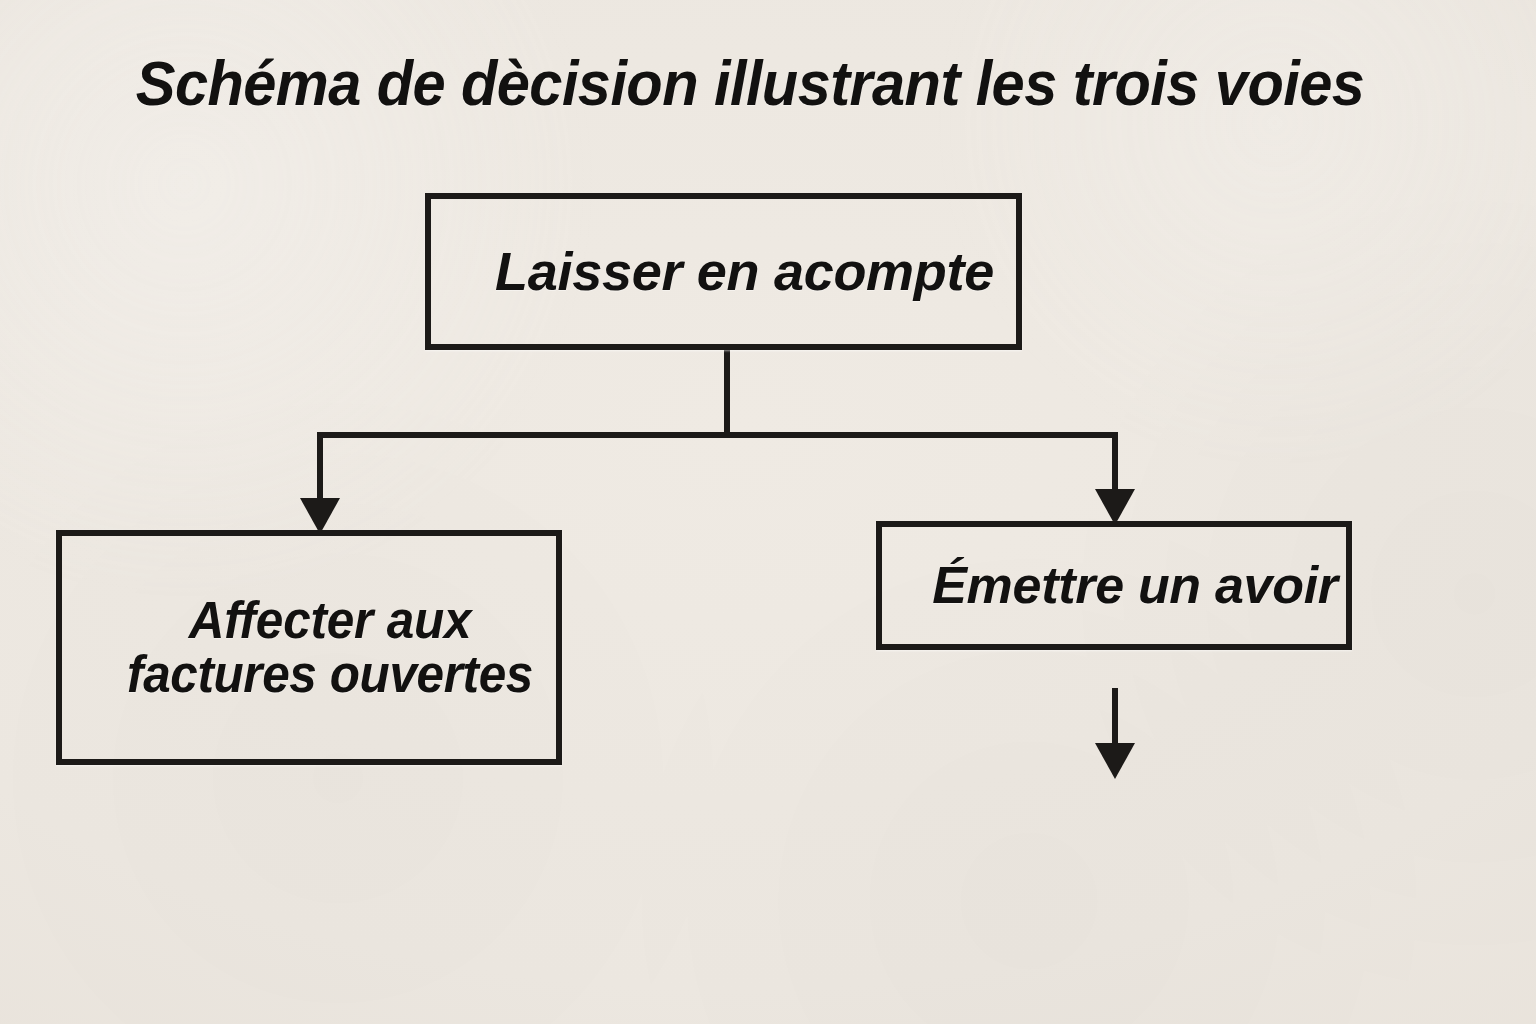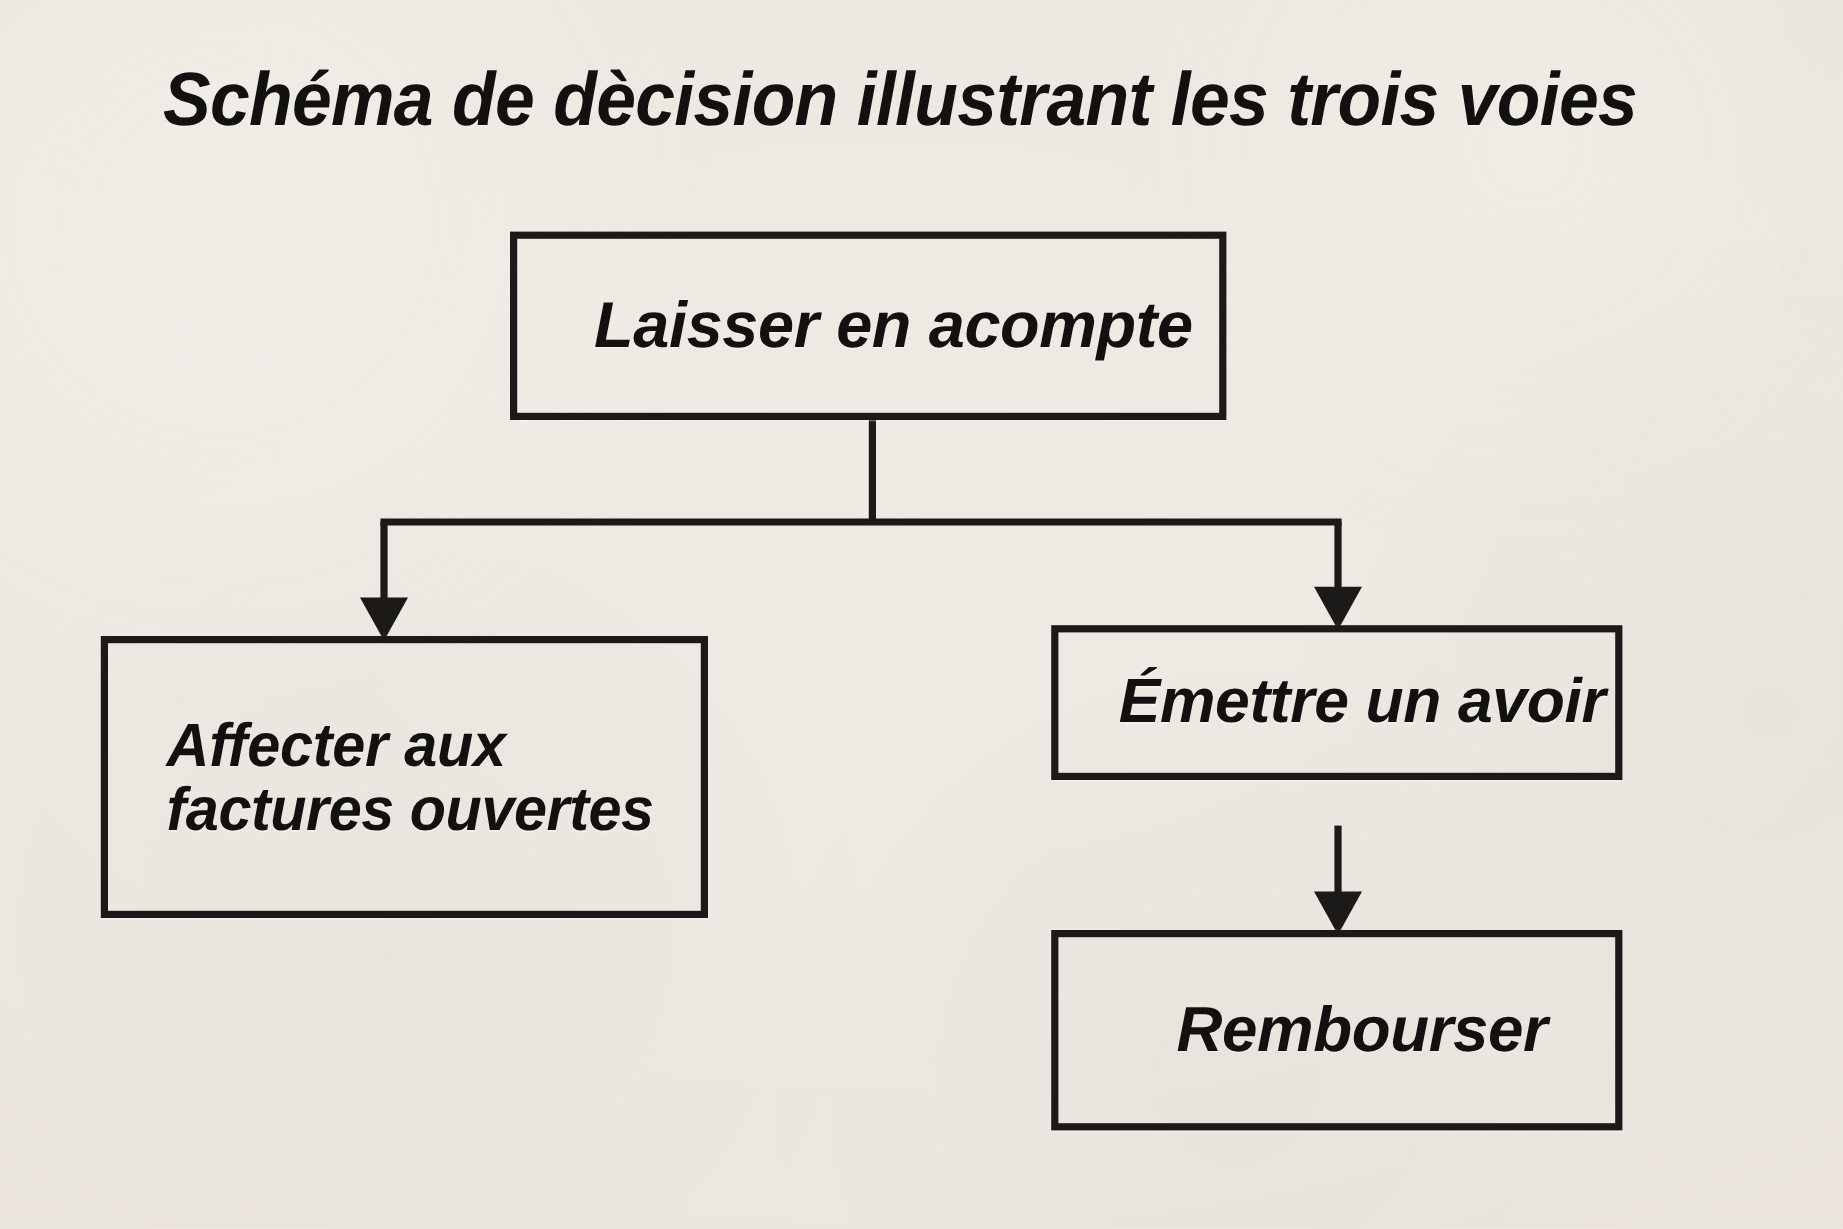--- a/index.html
+++ b/index.html
@@ -65,35 +65,35 @@
     position: absolute;
     box-sizing: border-box;
     border: 6px solid #1c1a18;
     background: transparent;
     display: flex;
     align-items: center;
     justify-content: center;
     color: #121110;
     font-weight: bold;
     line-height: 1.04;
-    text-align: left;
+    text-align: center;
     text-shadow: 0 1px 0 rgba(255,255,255,.40);
     box-shadow: 0 1px 2px rgba(255,255,255,.55);
     padding-left: 42px;
   }
 
   #node-acompte {
     left: 425px;  top: 193px;
     width: 597px; height: 157px;
     font-size: 54px;
     letter-spacing: -0.3px;
   }
 
   #node-affecter {
-    left: 84px;   top: 530px;
+    left: 56px;   top: 530px;
     width: 506px; height: 235px;
     font-size: 51px;
     letter-spacing: -0.2px;
   }
   #node-affecter .lines { width: 540px; transform: scaleX(.97); }
   #node-affecter .l1 { display:block; font-size: 51px; }
   #node-affecter .l2 { display:block; font-size: 51px; letter-spacing:-0.4px; }
 
   #node-avoir {
     left: 876px;  top: 521px;
@@ -158,17 +158,14 @@
     <span class="lines">
       <span class="l1">Affecter aux</span>
       <span class="l2">factures ouvertes</span>
     </span>
   </div>
 
   <div class="node" id="node-avoir">
     <span>Émettre un avoir</span>
   </div>
 
-  <div class="node" id="node-rembourser">
-    <span>Rembourser</span>
-  </div>
 
 </div>
 
 </body></html>

